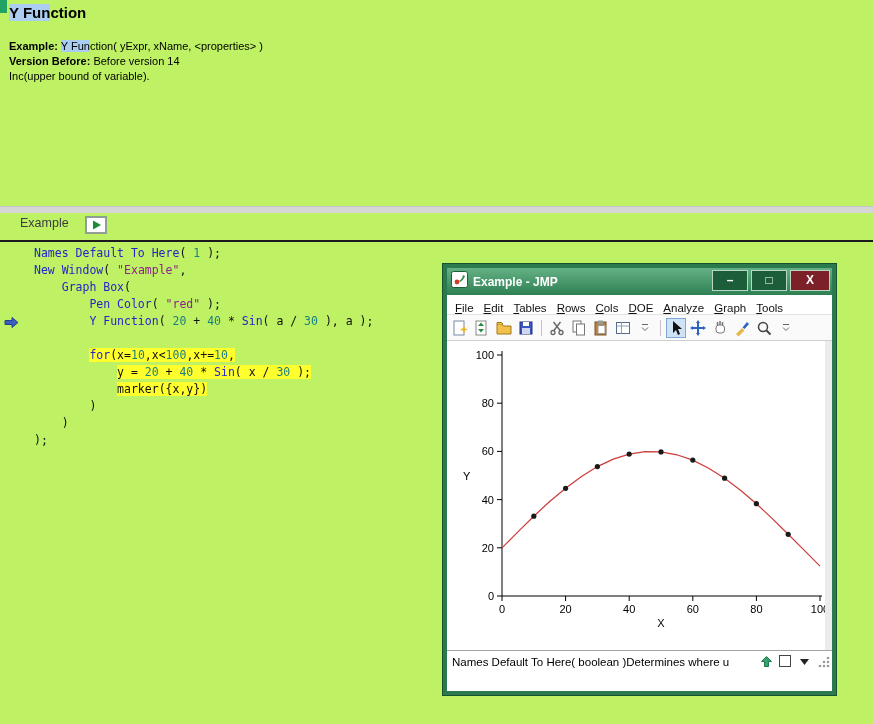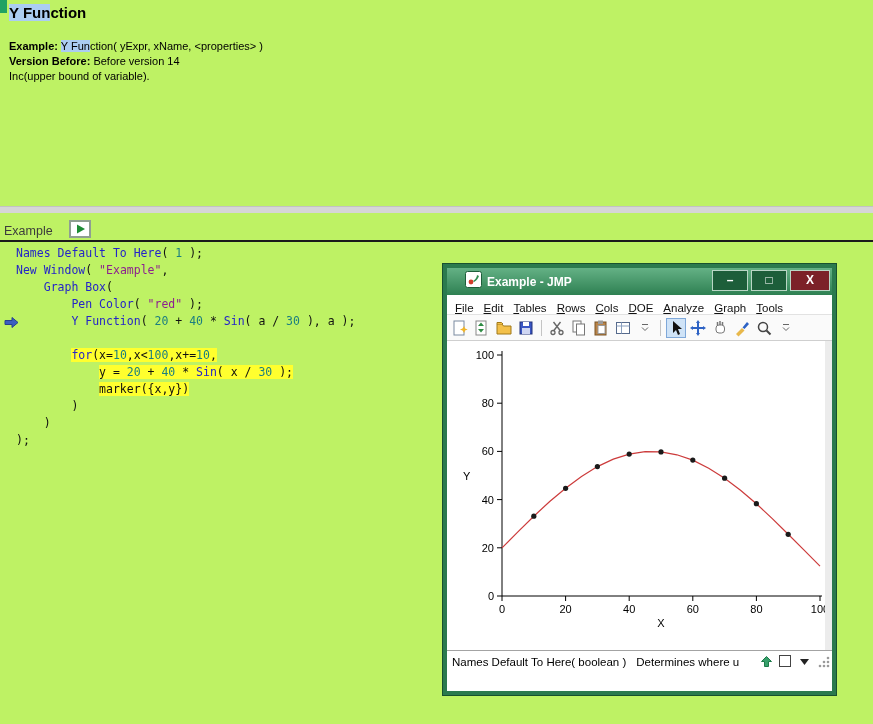--- a/index.html
+++ b/index.html
@@ -4,50 +4,50 @@
 <style>
   *{margin:0;padding:0;box-sizing:border-box}
   body{font-family:"Liberation Sans",sans-serif;background:#fff}
   #page{position:relative;width:873px;height:724px;background:#bef264;overflow:hidden}
   .corner-chip{position:absolute;left:0;top:0;width:7px;height:13px;background:#1fa263}
   .doc-title{position:absolute;left:9px;top:4px;font-size:15px;font-weight:bold;color:#000}
   .hl-blue{background:#abcdf2}
   .doc-lines{position:absolute;left:9px;top:39px;font-size:11px;color:#000;line-height:15px;white-space:nowrap}
   .doc-lines b{font-weight:bold}
   .divider-band{position:absolute;left:0;top:206px;width:873px;height:7px;background:#d6d6d6;border-top:1px solid #c2c2c2}
-  .example-row{position:absolute;left:4px;top:216px;height:22px;display:flex;align-items:flex-end;gap:16px}
+  .example-row{position:absolute;left:20px;top:216px;height:22px;display:flex;align-items:flex-start;gap:16px}
   .example-label{font-size:12.5px;color:#3c3c3c}
   .run-btn{width:22px;height:18px;border:1px solid #8f9f92;background:#fff;display:flex;align-items:center;justify-content:center;cursor:pointer}
   .black-line{position:absolute;left:0;top:240px;width:873px;height:2px;background:#1b1b1b}
   #code{position:absolute;left:0;top:245px;width:440px;font-family:"DejaVu Sans Mono","Liberation Mono",monospace;font-size:11.5px;line-height:17px;white-space:pre;color:#101010}
-  .code-line{padding-left:16px;height:17px}
+  .code-line{padding-left:34px;height:17px}
   .tk-kw{color:#2424c8}
   .tk-str{color:#8d1f8f}
   .tk-num{color:#1b7e80}
   .tk-pl{color:#101010}
   .hl-yellow{background:#ffff2e}
   #exec-arrow{position:absolute;left:4px;top:315px;width:15px;height:13px}
 
   
   #jmp{position:absolute;left:443px;top:264px;width:393px;height:431px;border:4px solid #2b7a4e;background:#fff;box-shadow:0 0 0 1px #18512f}
-  .titlebar{height:27px;background:linear-gradient(#64b185,#2e8052);display:flex;align-items:center;padding-left:18px;gap:5px}
+  .titlebar{height:27px;background:linear-gradient(#64b185,#2e8052);display:flex;align-items:center;padding-left:4px;gap:5px}
   .title-text{color:#fff;font-size:12px;font-weight:bold;flex:1;white-space:nowrap}
   .win-controls{display:flex;gap:3px;margin-right:2px;margin-top:-3px}
   .win-btn{width:36px;height:21px;display:flex;align-items:center;justify-content:center;color:#fff;font-weight:bold;font-size:12px;border:1px solid #b9d6c5;background:#1d5e3a;cursor:pointer}
   .win-btn.close{background:#7c2128;width:40px}
   .menubar{display:flex;align-items:flex-end;height:19px;font-size:11.5px;background:#fff;padding-left:3px;color:#111}
   .menu-item{padding:0 5px;cursor:pointer;white-space:nowrap}
   .toolbar{height:27px;background:#fafafa;border-top:1px solid #e2e2e2;border-bottom:1px solid #cfcfcf;display:flex;align-items:center;padding-left:3px;gap:2px}
   .tb-icon{width:20px;height:20px;display:flex;align-items:center;justify-content:center;cursor:pointer}
   .tb-icon.selected{background:#cfe3f7;border:1px solid #7fa8d9}
   .tb-sep{width:1px;height:16px;background:#c4c4c4;margin:0 3px}
   .graph-panel{height:309px;background:#fff;position:relative}
   .scroll-strip{position:absolute;right:0;top:0;width:7px;height:100%;background:#ececec}
   .statusbar{height:22px;border-top:1px solid #a3a3a3;display:flex;align-items:center;font-size:11.5px;padding-left:5px;background:#fff;color:#000}
-  .status-texts{flex:1;white-space:nowrap;overflow:hidden;display:flex;gap:10px}
+  .status-texts{flex:1;white-space:nowrap;overflow:hidden;display:flex;gap:0}
   .status-icons{display:flex;align-items:center;gap:3px;padding-right:1px}
   .status-icon{width:16px;height:16px;display:flex;align-items:center;justify-content:center;cursor:pointer}
   svg text{font-family:"Liberation Sans",sans-serif}
 </style>
 </head>
 <body>
 
 <div id="page">
   <div class="corner-chip"></div>
 

